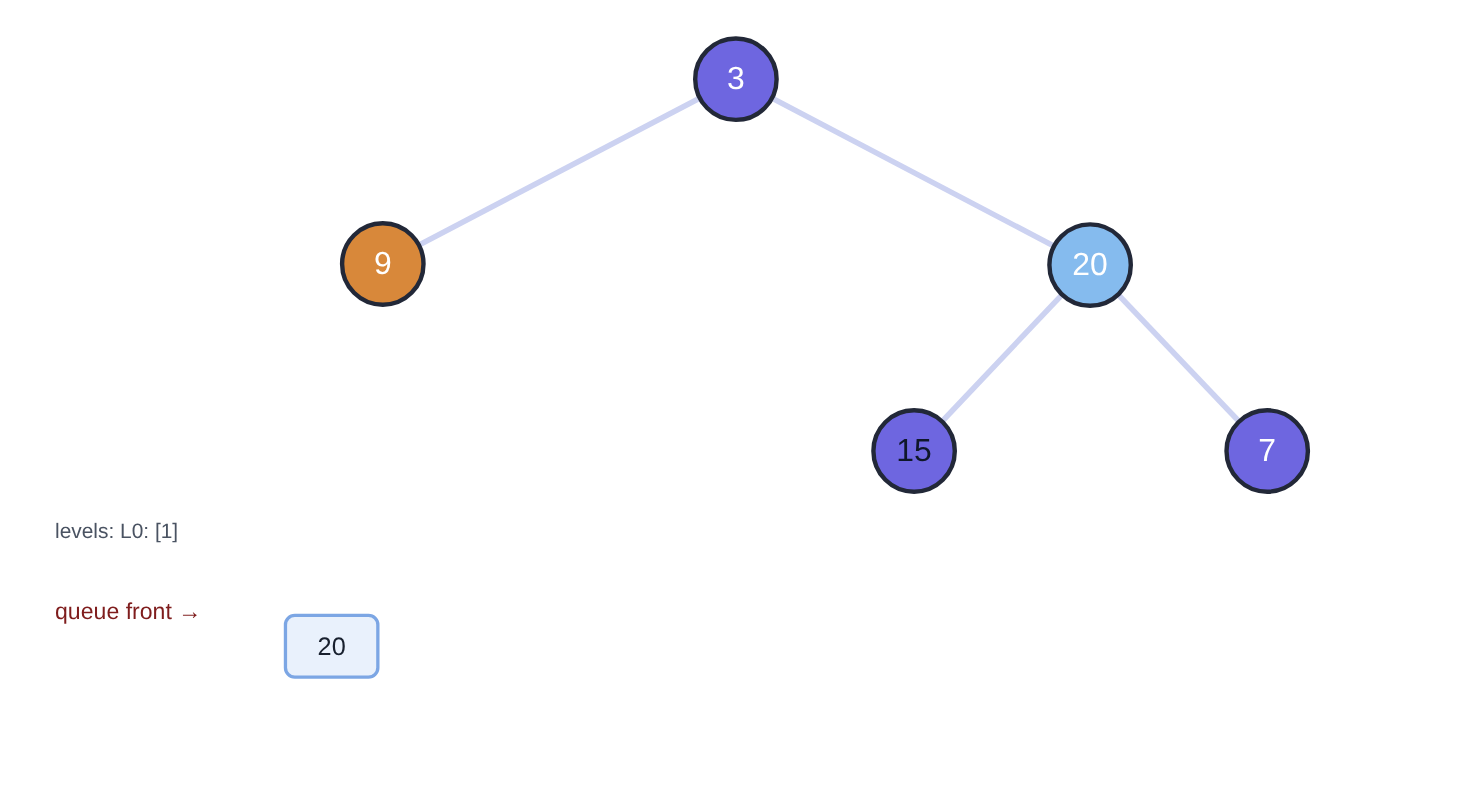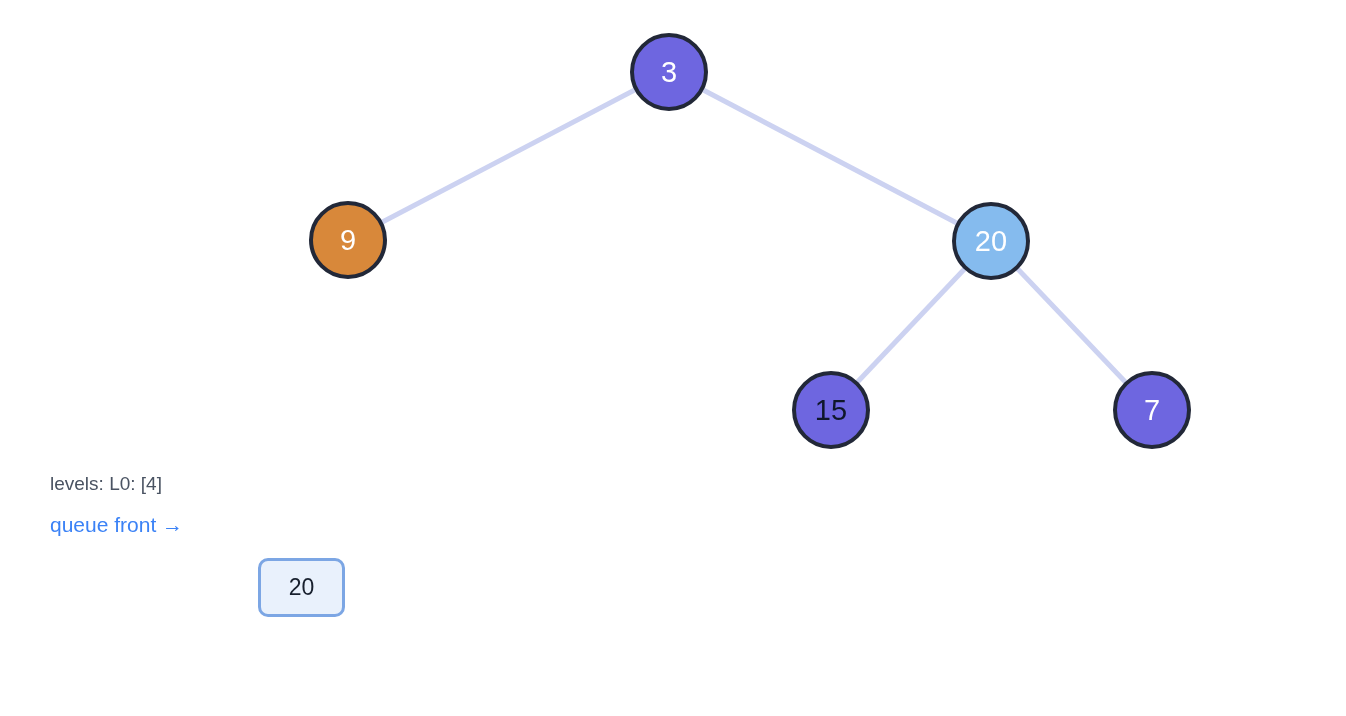--- a/index.html
+++ b/index.html
@@ -87,21 +87,21 @@
     </svg>
 
   <div class="nodes-layer" id="nodes-layer">
       <div class="tree-node" style="left: 630px; top: 33px; width: 78px; height: 78px; background: rgb(110, 102, 224); border: 4px solid rgb(34, 40, 56); color: rgb(255, 255, 255);">3</div>
       <div class="tree-node" style="left: 309px; top: 201px; width: 78px; height: 78px; background: rgb(216, 136, 58); border: 4px solid rgb(34, 40, 56); color: rgb(255, 255, 255);">9</div>
       <div class="tree-node" style="left: 952px; top: 202px; width: 78px; height: 78px; background: rgb(133, 187, 238); border: 4px solid rgb(34, 40, 56); color: rgb(255, 255, 255);">20</div>
       <div class="tree-node" style="left: 792px; top: 371px; width: 78px; height: 78px; background: rgb(110, 102, 224); border: 4px solid rgb(34, 40, 56); color: #0f172a;">15</div>
       <div class="tree-node" style="left: 1113px; top: 371px; width: 78px; height: 78px; background: rgb(110, 102, 224); border: 4px solid rgb(34, 40, 56); color: rgb(255, 255, 255);">7</div>
     </div>
 
-  <div class="status-text levels-text" style="color: rgb(74, 83, 98);">levels: L0: [4]</div>
+  <div class="status-text levels-text" style="color: rgb(74, 83, 98);">levels: L0: [1]</div>
 
-  <div class="status-text queue-front-text" style="color: #3b82f6;">queue front →</div>
+  <div class="status-text queue-front-text" style="color: #7f1d1d; margin-top: 32px;">queue front →</div>
 
   <div class="queue-row" id="queue-row">
       <div class="queue-item" style="border: 3px solid rgb(124, 166, 228); background: rgb(233, 241, 252); color: rgb(24, 32, 46);">20</div>
     </div>
 
 </div>
 
 </body></html>

